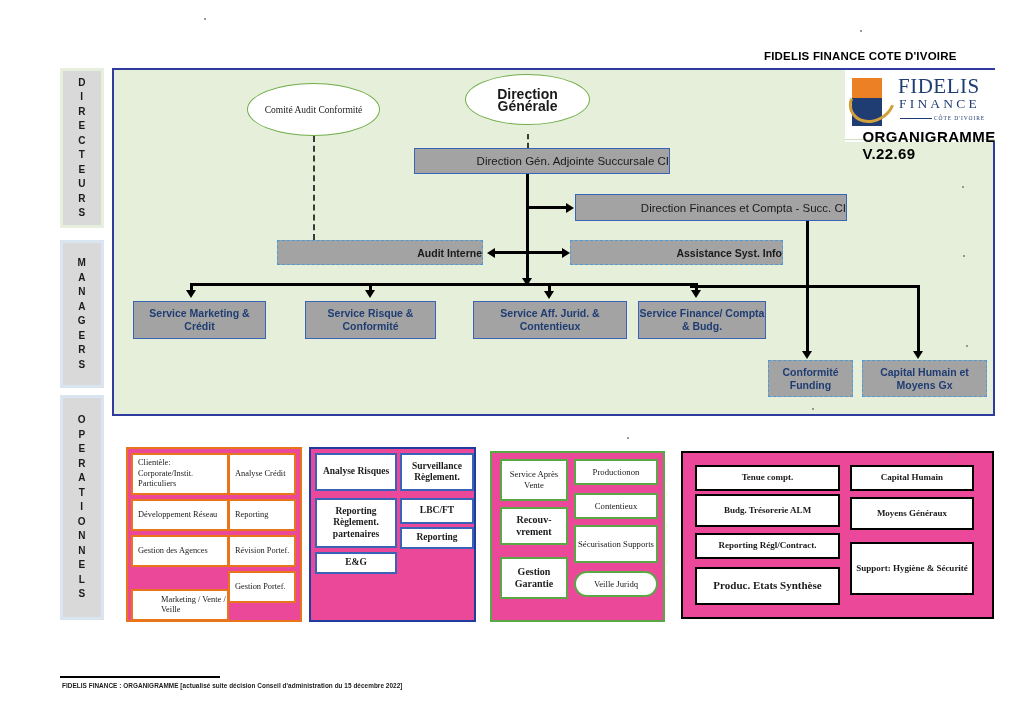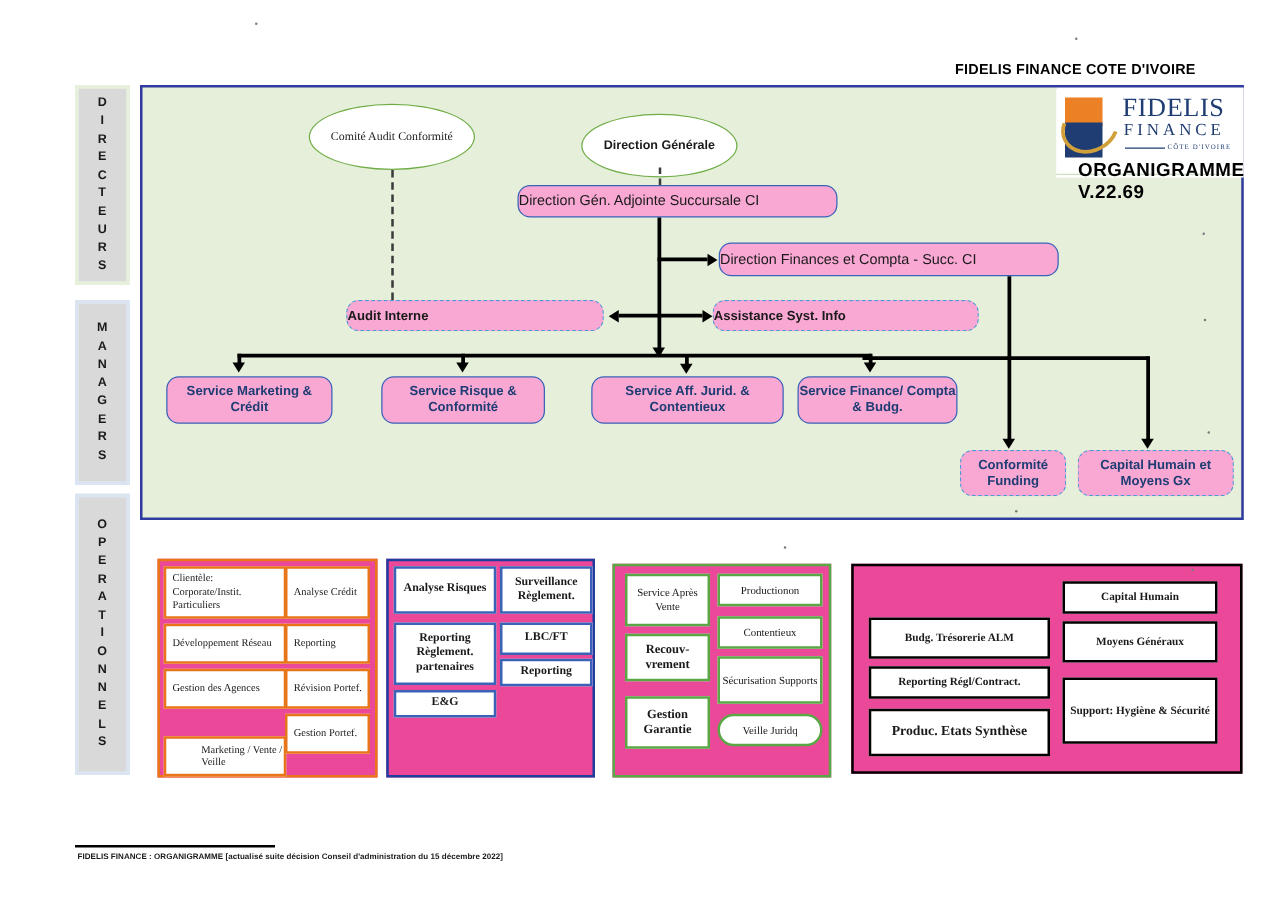--- a/index.html
+++ b/index.html
@@ -82,30 +82,29 @@
   .oval{
     background:#ffffff;border:1.6px solid #70ad47;border-radius:50%;
     display:flex;align-items:center;justify-content:center;
     text-align:center;color:#1a1a1a;
   }
   #oval-comite{
     left:247px;top:83px;width:133px;height:53px;
     font-family:"Liberation Serif", serif;font-size:9.5px;line-height:12px;
   }
   #oval-dg{
-    left:465px;top:91px;width:125px;height:51px;
-    font-size:10px;font-weight:bold;line-height:12px;
+    left:465px;top:74px;width:125px;height:51px;
+    font-size:14px;font-weight:bold;line-height:12px;
   }
 
   
   .bx{
-    background:#f9a8d4;
-    display:flex;align-items:center;justify-content:flex-start;
+    background:#a3a3a3;
+    display:flex;align-items:center;justify-content:flex-end;
     text-align:center;
-    border-radius:10px;
   }
   .bx-solid{border:1.6px solid #3a63b8;}
   .bx-dashed{border:1.6px dashed #4d9bd6;}
   .lvl1{font-size:11.5px;color:#1a1a1a;}
   .lvl2{font-size:10.5px;font-weight:bold;color:#1a1a1a;}
   .mgr{font-size:10.5px;font-weight:bold;color:#1f3d73;line-height:13px;}
 
   #box-dga{left:414px;top:148px;width:256px;height:26px;}
   #box-dfc{left:575px;top:194px;width:272px;height:27px;}
   #box-audit{left:277px;top:240px;width:206px;height:25px;}
@@ -331,20 +330,21 @@
     <div class="cell cell-green bold" style="left:8px;top:54px;width:68px;height:38px;">Recouv- vrement</div>
     <div class="cell cell-green bold" style="left:8px;top:104px;width:68px;height:42px;">Gestion Garantie</div>
 
     <div class="cell cell-green" style="left:82px;top:6px;width:84px;height:26px;">Productionon</div>
     <div class="cell cell-green" style="left:82px;top:40px;width:84px;height:26px;">Contentieux</div>
     <div class="cell cell-green" style="left:82px;top:72px;width:84px;height:38px;">Sécurisation Supports</div>
     <div class="cell cell-green" style="left:82px;top:118px;width:84px;height:26px;border-radius:13px;">Veille Juridq</div>
   </div>
 
   <div class="abs grp" id="grp-black">
+    <div class="cell cell-black" style="left:12px;top:12px;width:145px;height:26px;">Tenue compt.</div>
     <div class="cell cell-black" style="left:12px;top:41px;width:145px;height:33px;">Budg. Trésorerie ALM</div>
     <div class="cell cell-black" style="left:12px;top:80px;width:145px;height:26px;">Reporting Régl/Contract.</div>
     <div class="cell cell-black big" style="left:12px;top:114px;width:145px;height:38px;">Produc. Etats Synthèse</div>
 
     <div class="cell cell-black" style="left:167px;top:12px;width:124px;height:26px;">Capital Humain</div>
     <div class="cell cell-black" style="left:167px;top:44px;width:124px;height:33px;">Moyens Généraux</div>
     <div class="cell cell-black" style="left:167px;top:89px;width:124px;height:53px;">Support: Hygiène &amp; Sécurité</div>
   </div>
 
   <div class="spk" style="left:204px;top:18px;"></div>

